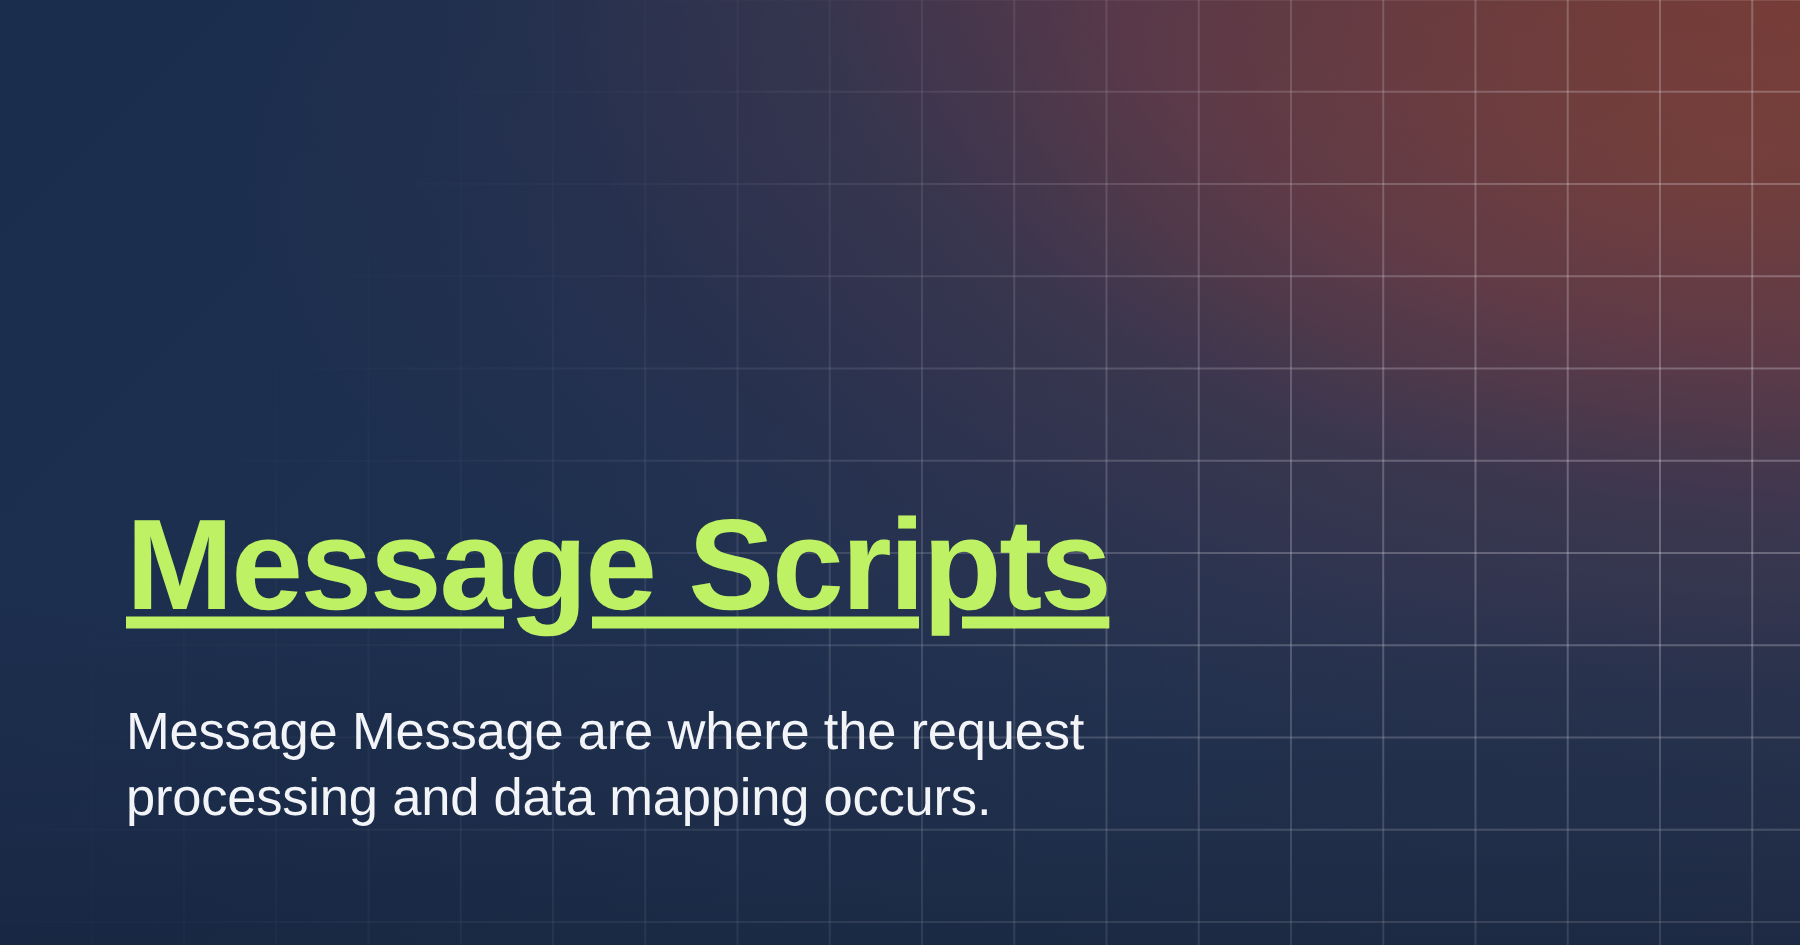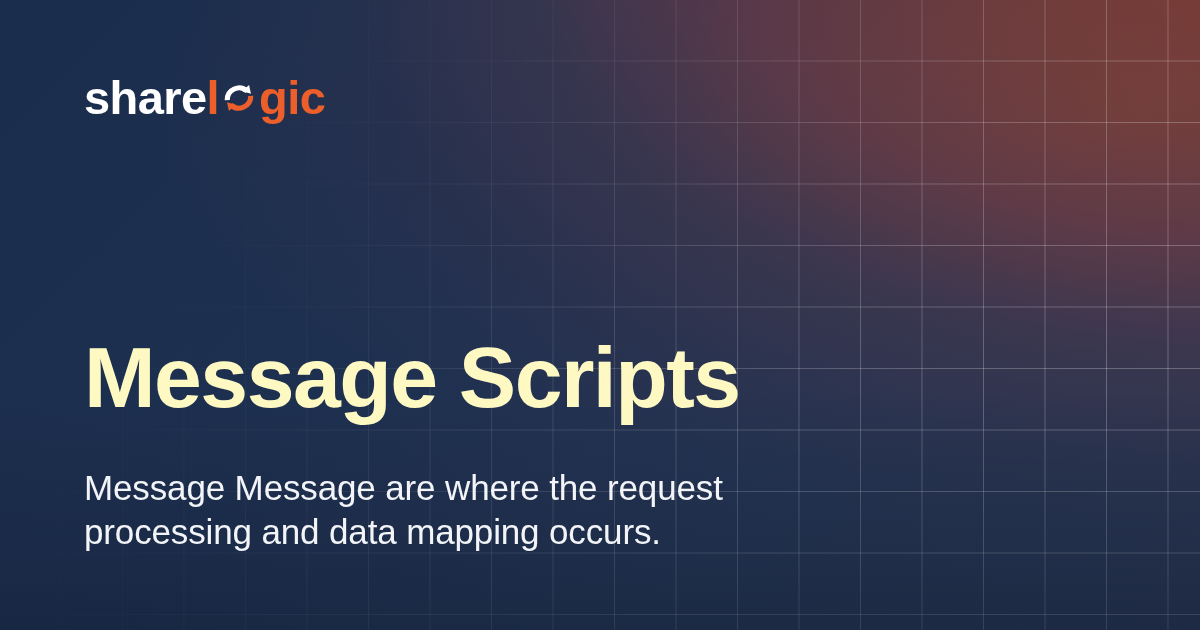--- a/index.html
+++ b/index.html
@@ -123,27 +123,28 @@
     top: 3px;
     margin: 0 1px;
   }
   .logo-sync svg { display: block; width: 38px; height: 38px; }
 
   
   .headline {
     position: absolute;
     left: 84px;
     top: 332px;
-    color: #fef9c3;
+    color: #bef264;
     font-size: 86px;
     font-weight: bold;
     line-height: 1.05;
     letter-spacing: -0.018em;
     margin: 0;
     white-space: nowrap;
+    text-decoration: underline;
   }
 
   
   .subheadline {
     position: absolute;
     left: 84px;
     top: 466px;
     width: 700px;
     color: #f2f4f8;
     font-size: 35px;
@@ -159,34 +160,19 @@
 <div class="banner">
 
   <div class="bg-base"></div>
   <div class="bg-glow"></div>
   <div class="bg-blend"></div>
   <div class="bg-grid"></div>
   <div class="bg-vignette"></div>
 
   <div class="content">
 
-    <div class="logo">
-      <span class="logo-share">share</span>
-      <span class="logo-l">l</span>
-      <span class="logo-sync">
-        <svg viewBox="0 0 40 40" xmlns="http://www.w3.org/2000/svg" aria-hidden="true">
-
-          <path d="M7.6 22.2 A12.6 12.6 0 0 1 28.6 12.6" fill="none" stroke="#ffffff" stroke-width="5.4" stroke-linecap="butt"></path>
-          <path d="M30.6 6.2 L32.6 15.6 L23.3 13.0 Z" fill="#ffffff"></path>
-
-          <path d="M32.4 17.8 A12.6 12.6 0 0 1 11.4 27.4" fill="none" stroke="#ec5f2b" stroke-width="5.4" stroke-linecap="butt"></path>
-          <path d="M9.4 33.8 L7.4 24.4 L16.7 27.0 Z" fill="#ec5f2b"></path>
-        </svg>
-      </span>
-      <span class="logo-gic">gic</span>
-    </div>
 
     <h1 class="headline">Message Scripts</h1>
 
     <p class="subheadline">Message Message are where the request processing and data mapping occurs.</p>
 
   </div>
 </div>
 
 </body></html>

